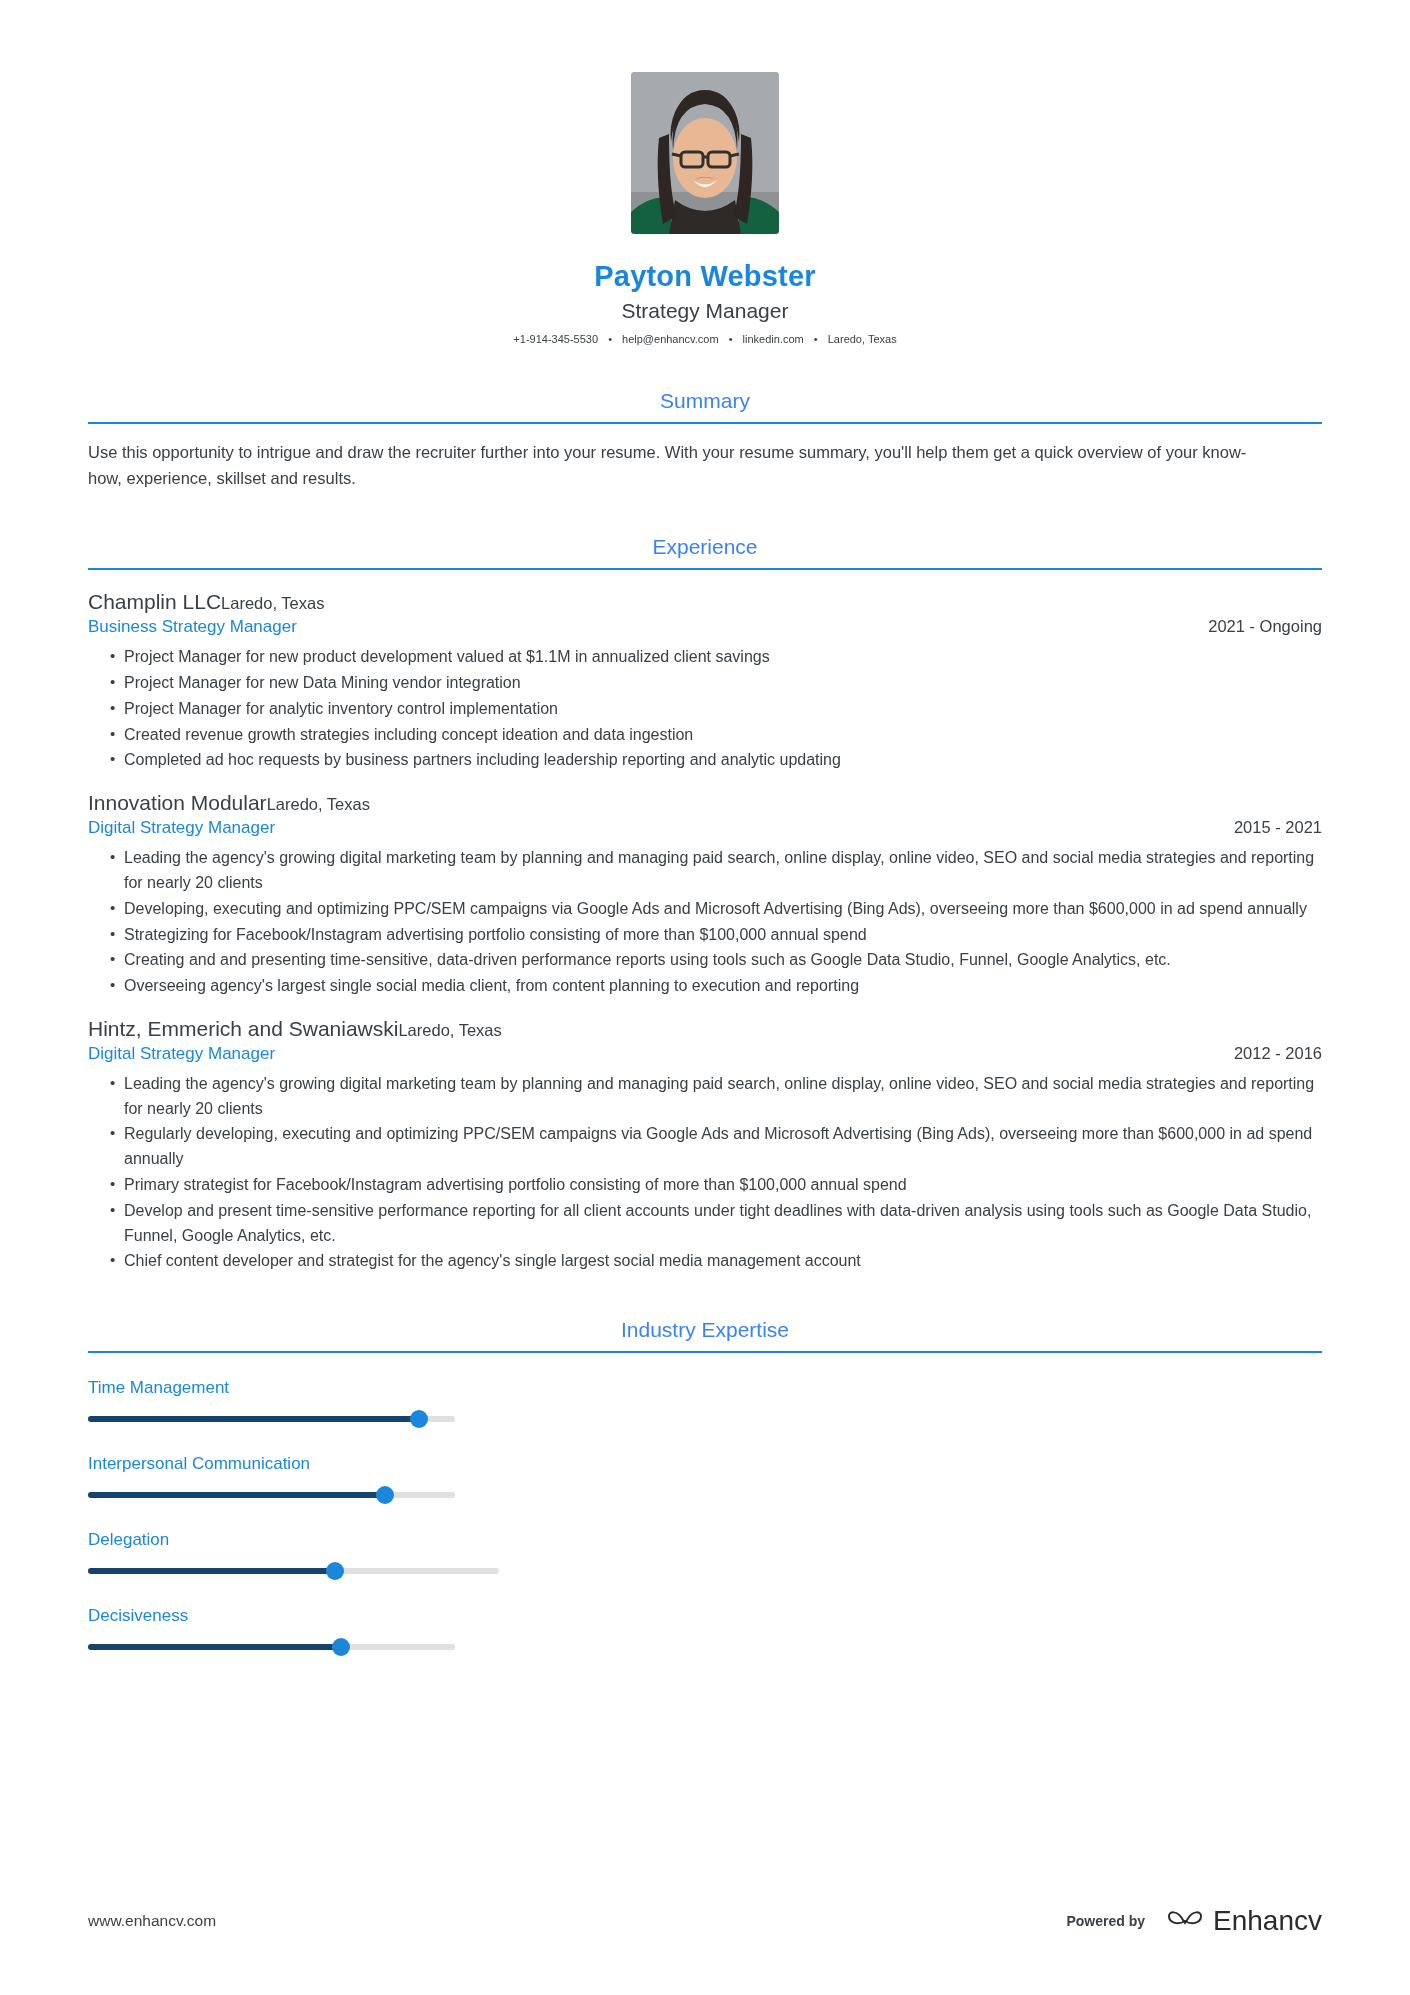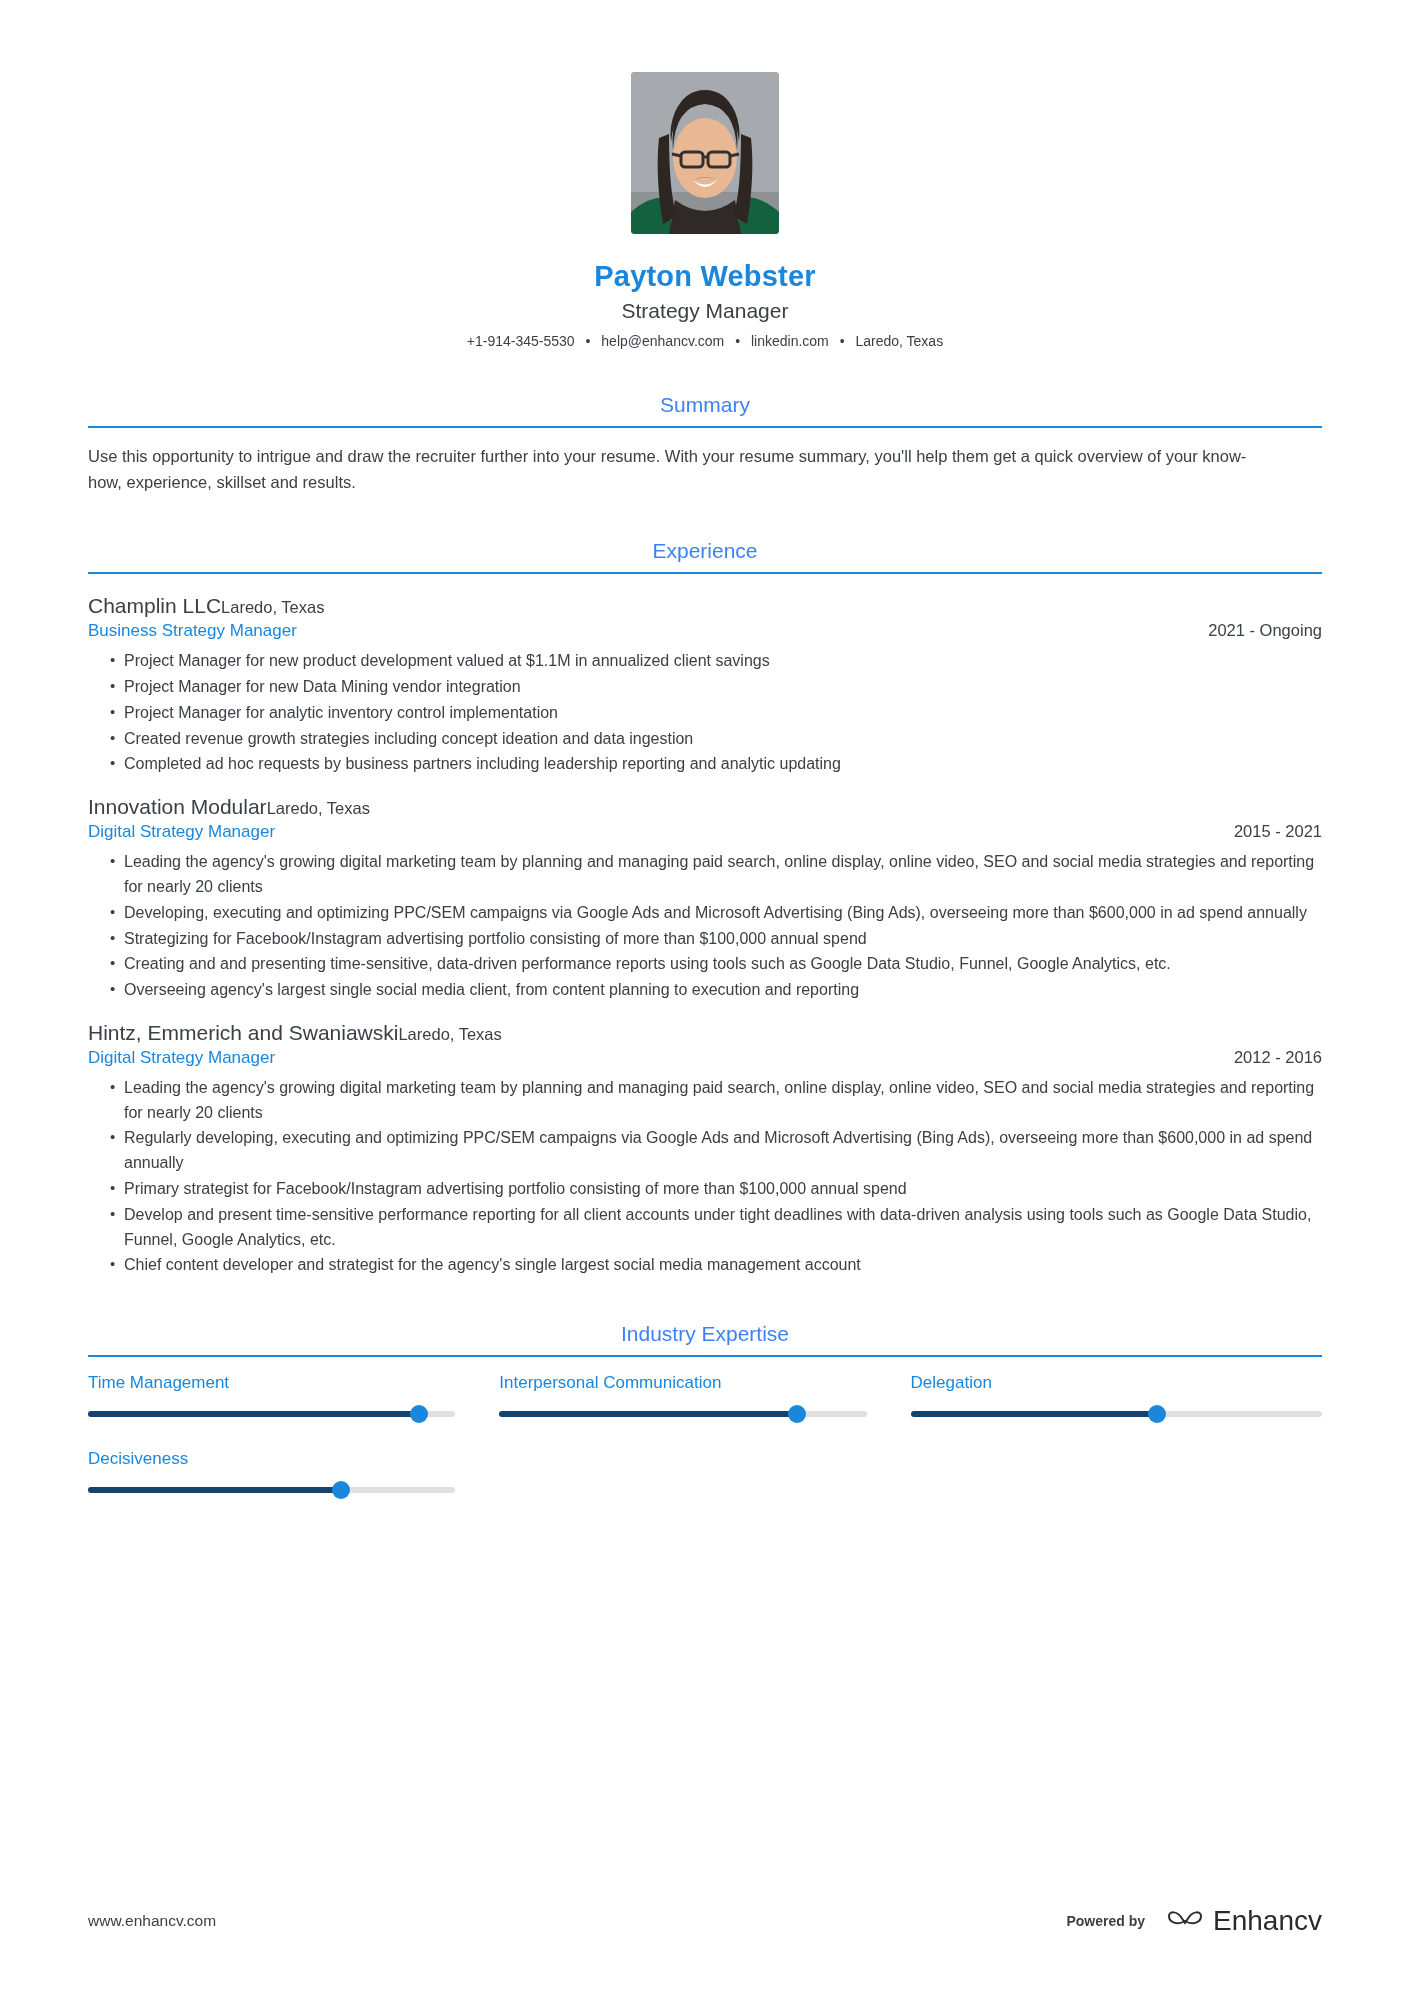--- a/index.html
+++ b/index.html
@@ -36,21 +36,21 @@
     letter-spacing: .2px;
   }
   .role {
     margin-top: 6px;
     font-size: 21px;
     color: #3b4045;
     font-weight: 400;
   }
   .contact {
     margin-top: 10px;
-    font-size: 14px;
+    font-size: 11px;
     color: #3b4045;
   }
   .contact .sep { color: #3b4045; padding: 0 7px; }
 
   
   .section { margin-top: 44px; }
   .section-title {
     text-align: center;
     color: #3b82f6;
     font-size: 21px;
@@ -121,21 +121,22 @@
     left: 0;
     top: -1px;
     color: #3b4045;
     font-size: 15px;
   }
 
   
   .expertise-grid {
     display: flex;
     flex-wrap: wrap;
-    margin-top: 0;
+    margin-top: 9px;
+    flex-direction: column;
   }
   .expertise-item {
     width: 33.33%;
     padding-right: 44px;
     margin-bottom: 26px;
   }
   .expertise-item:nth-child(3n) { padding-right: 0; }
   .expertise-label {
     font-size: 17px;
     color: #1a87dd;

